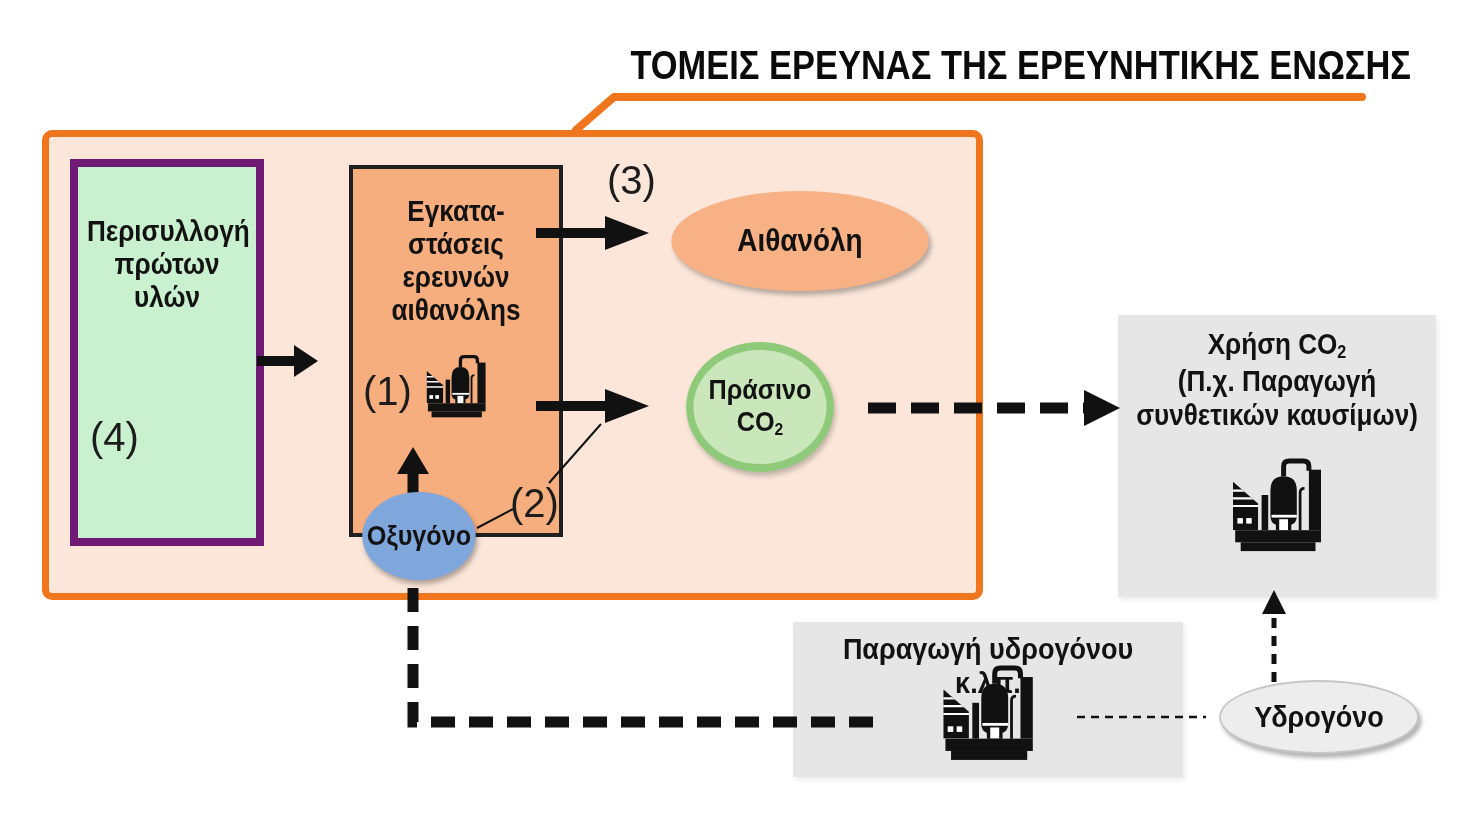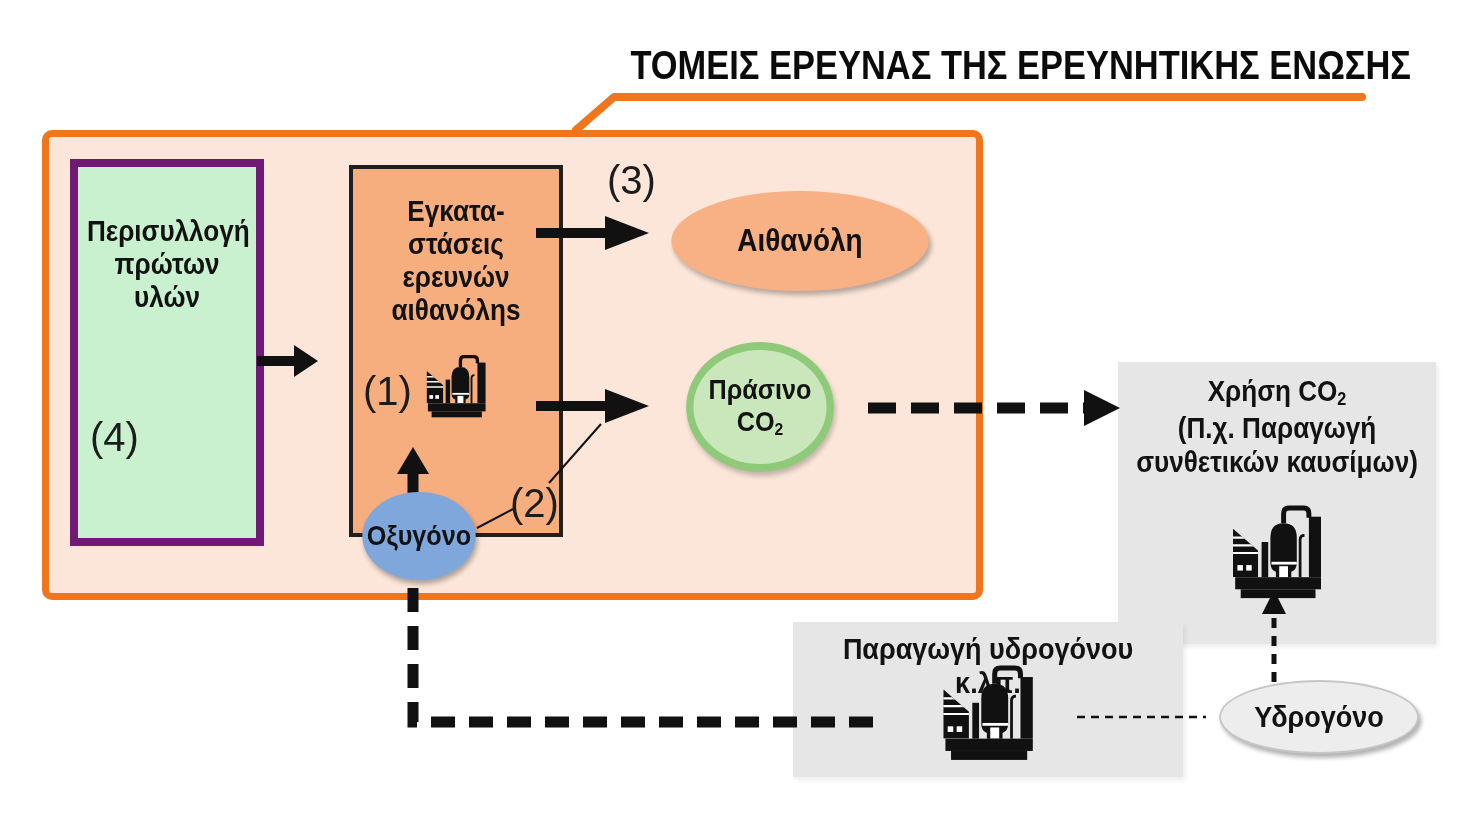--- a/index.html
+++ b/index.html
@@ -18,21 +18,21 @@
     font-size:41px;font-weight:700;color:#0b0b0b;letter-spacing:0px;
     transform:scaleX(0.84);transform-origin:50% 50%;white-space:nowrap;
   }
 
   .outer-box{
     left:42px;top:130px;width:941px;height:470px;
     background:#FBE6D9;border:7px solid #F0761D;border-radius:10px;
     z-index:1;
   }
   .graybox{background:#E7E6E6;z-index:1;}
-  .co2use-box{left:1118px;top:315px;width:318px;height:282px;box-shadow:2px 3px 5px rgba(0,0,0,0.08);margin-top:47px;}
+  .co2use-box{left:1118px;top:315px;width:318px;height:282px;box-shadow:2px 3px 5px rgba(0,0,0,0.08);}
   .h2prod-box{left:793px;top:622px;width:390px;height:155px;box-shadow:2px 3px 5px rgba(0,0,0,0.08);}
 
   .raw-box{
     left:70px;top:159px;width:194px;height:387px;
     background:#C9F1CF;border:8px solid #701a75;z-index:2;
   }
   .plant-box{
     left:318px;top:165px;width:214px;height:372px;
     background:#F6AE7E;border:4px solid #1f1f1f;z-index:2;margin-left:31px;
   }

